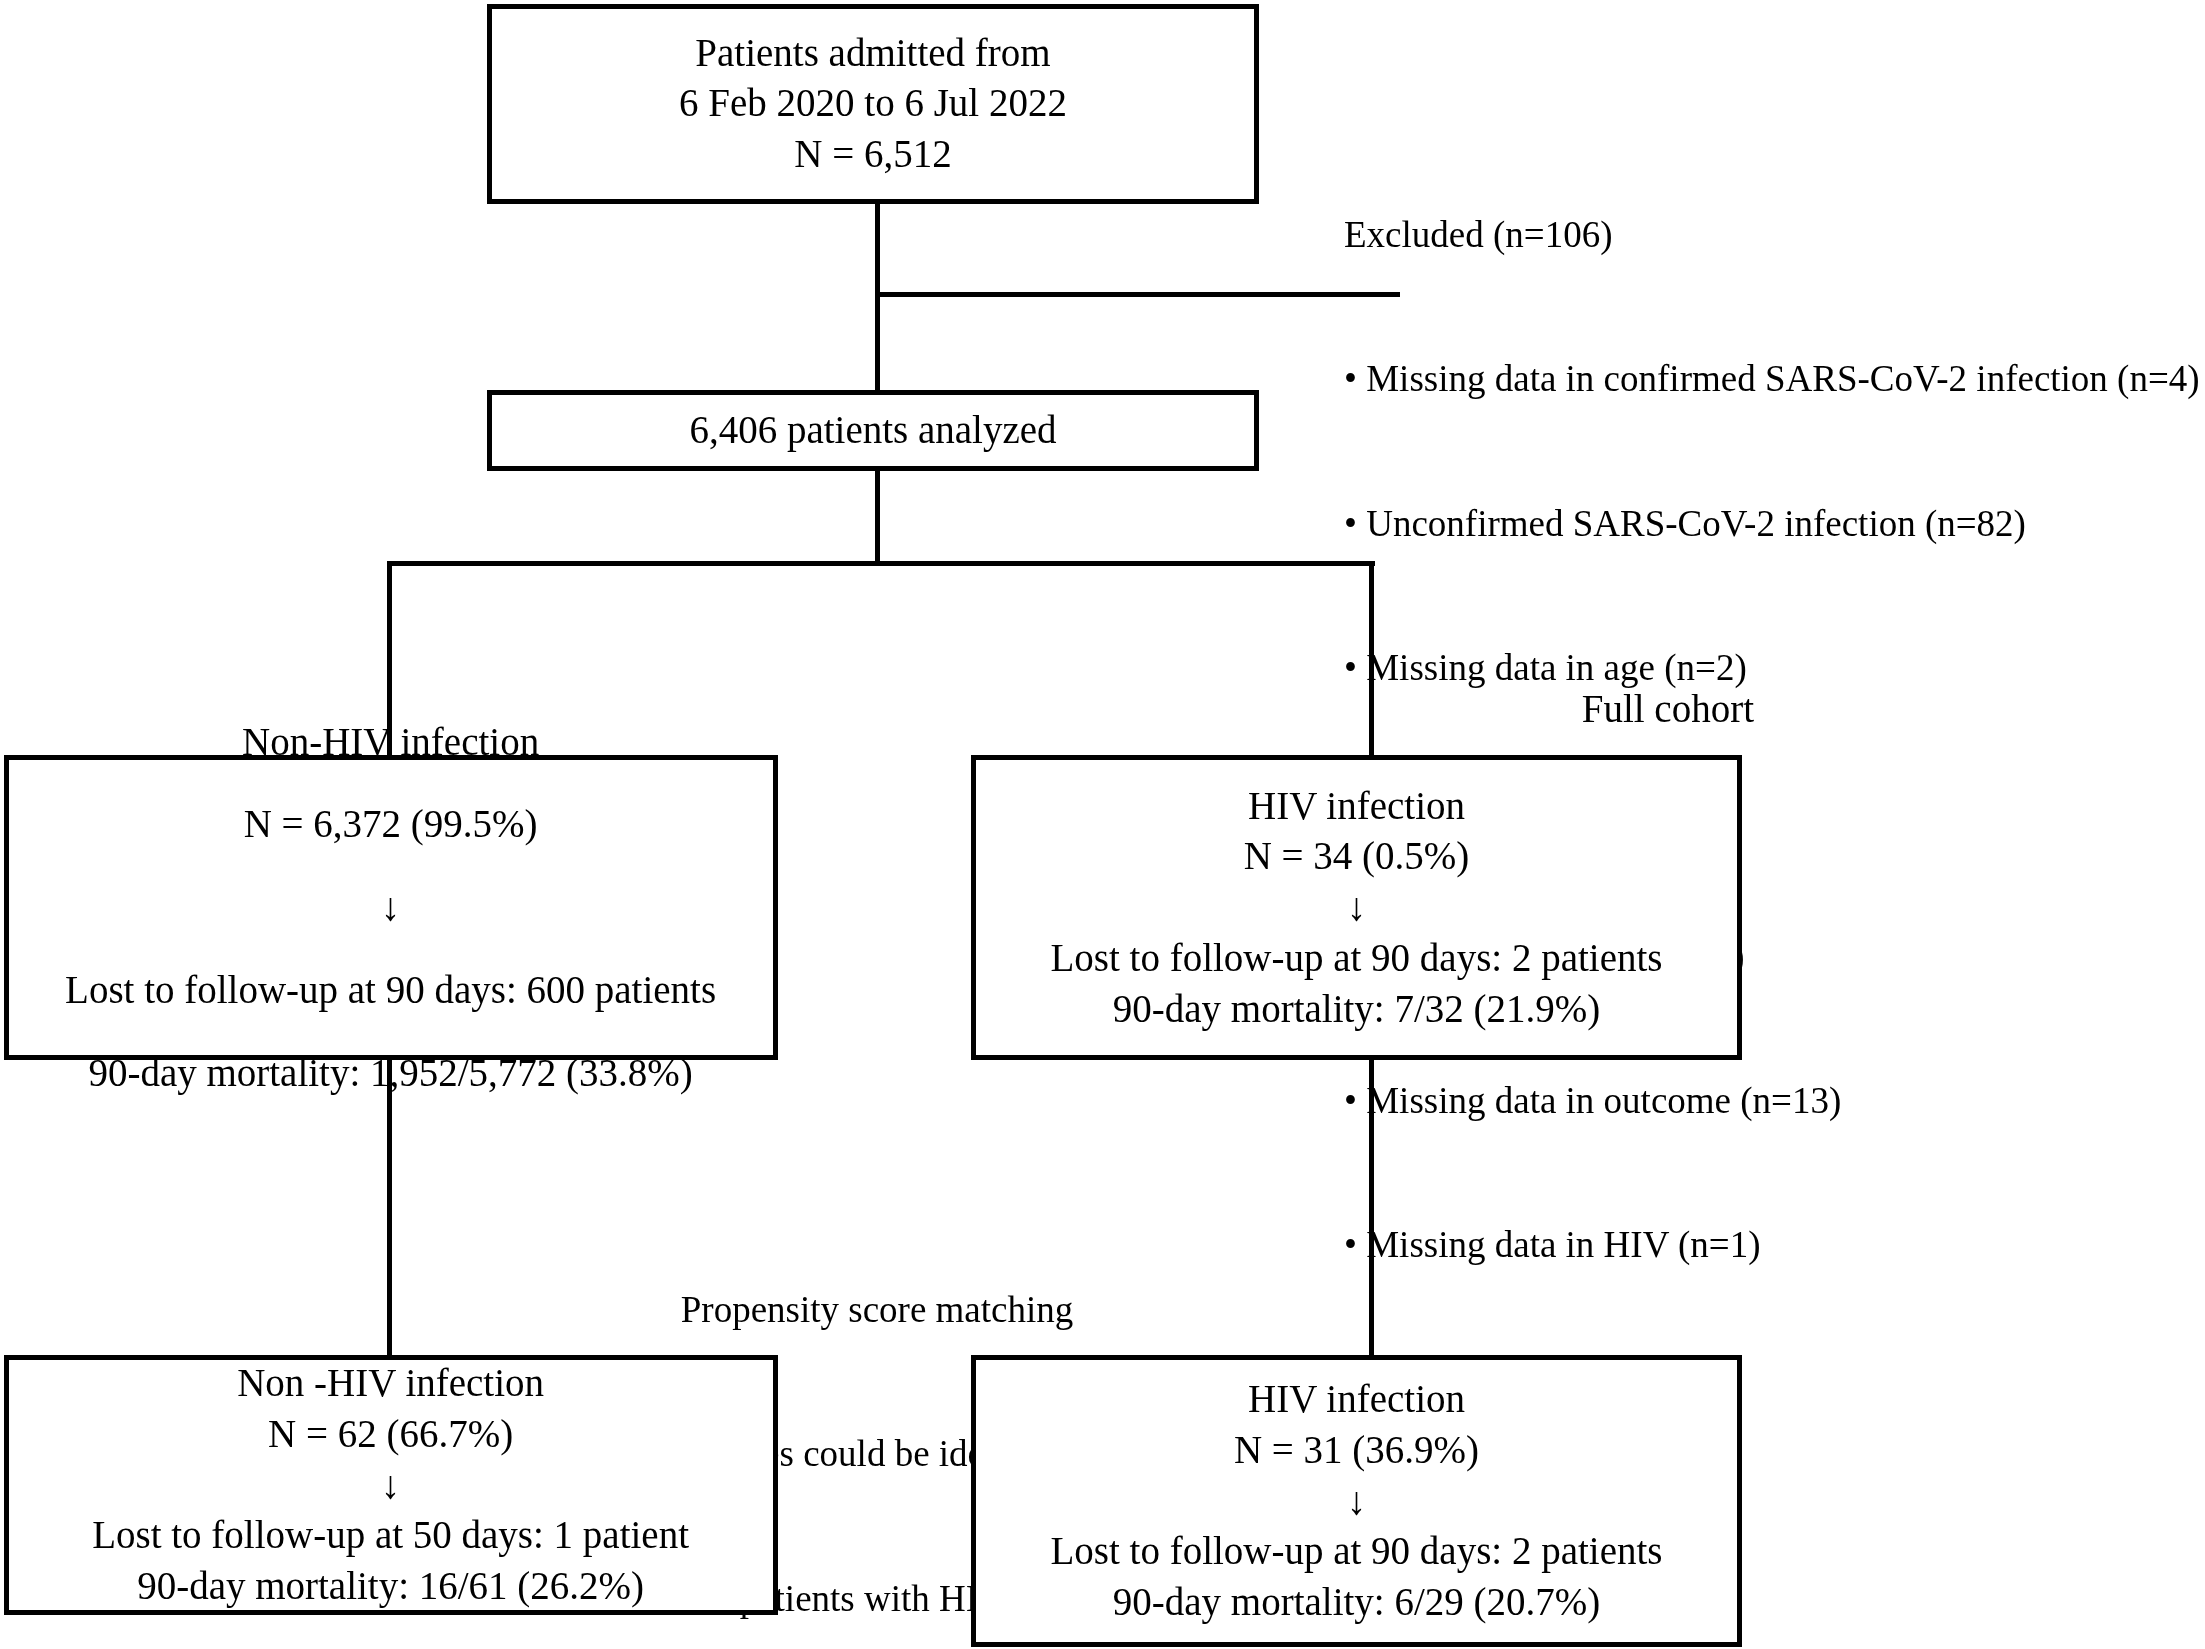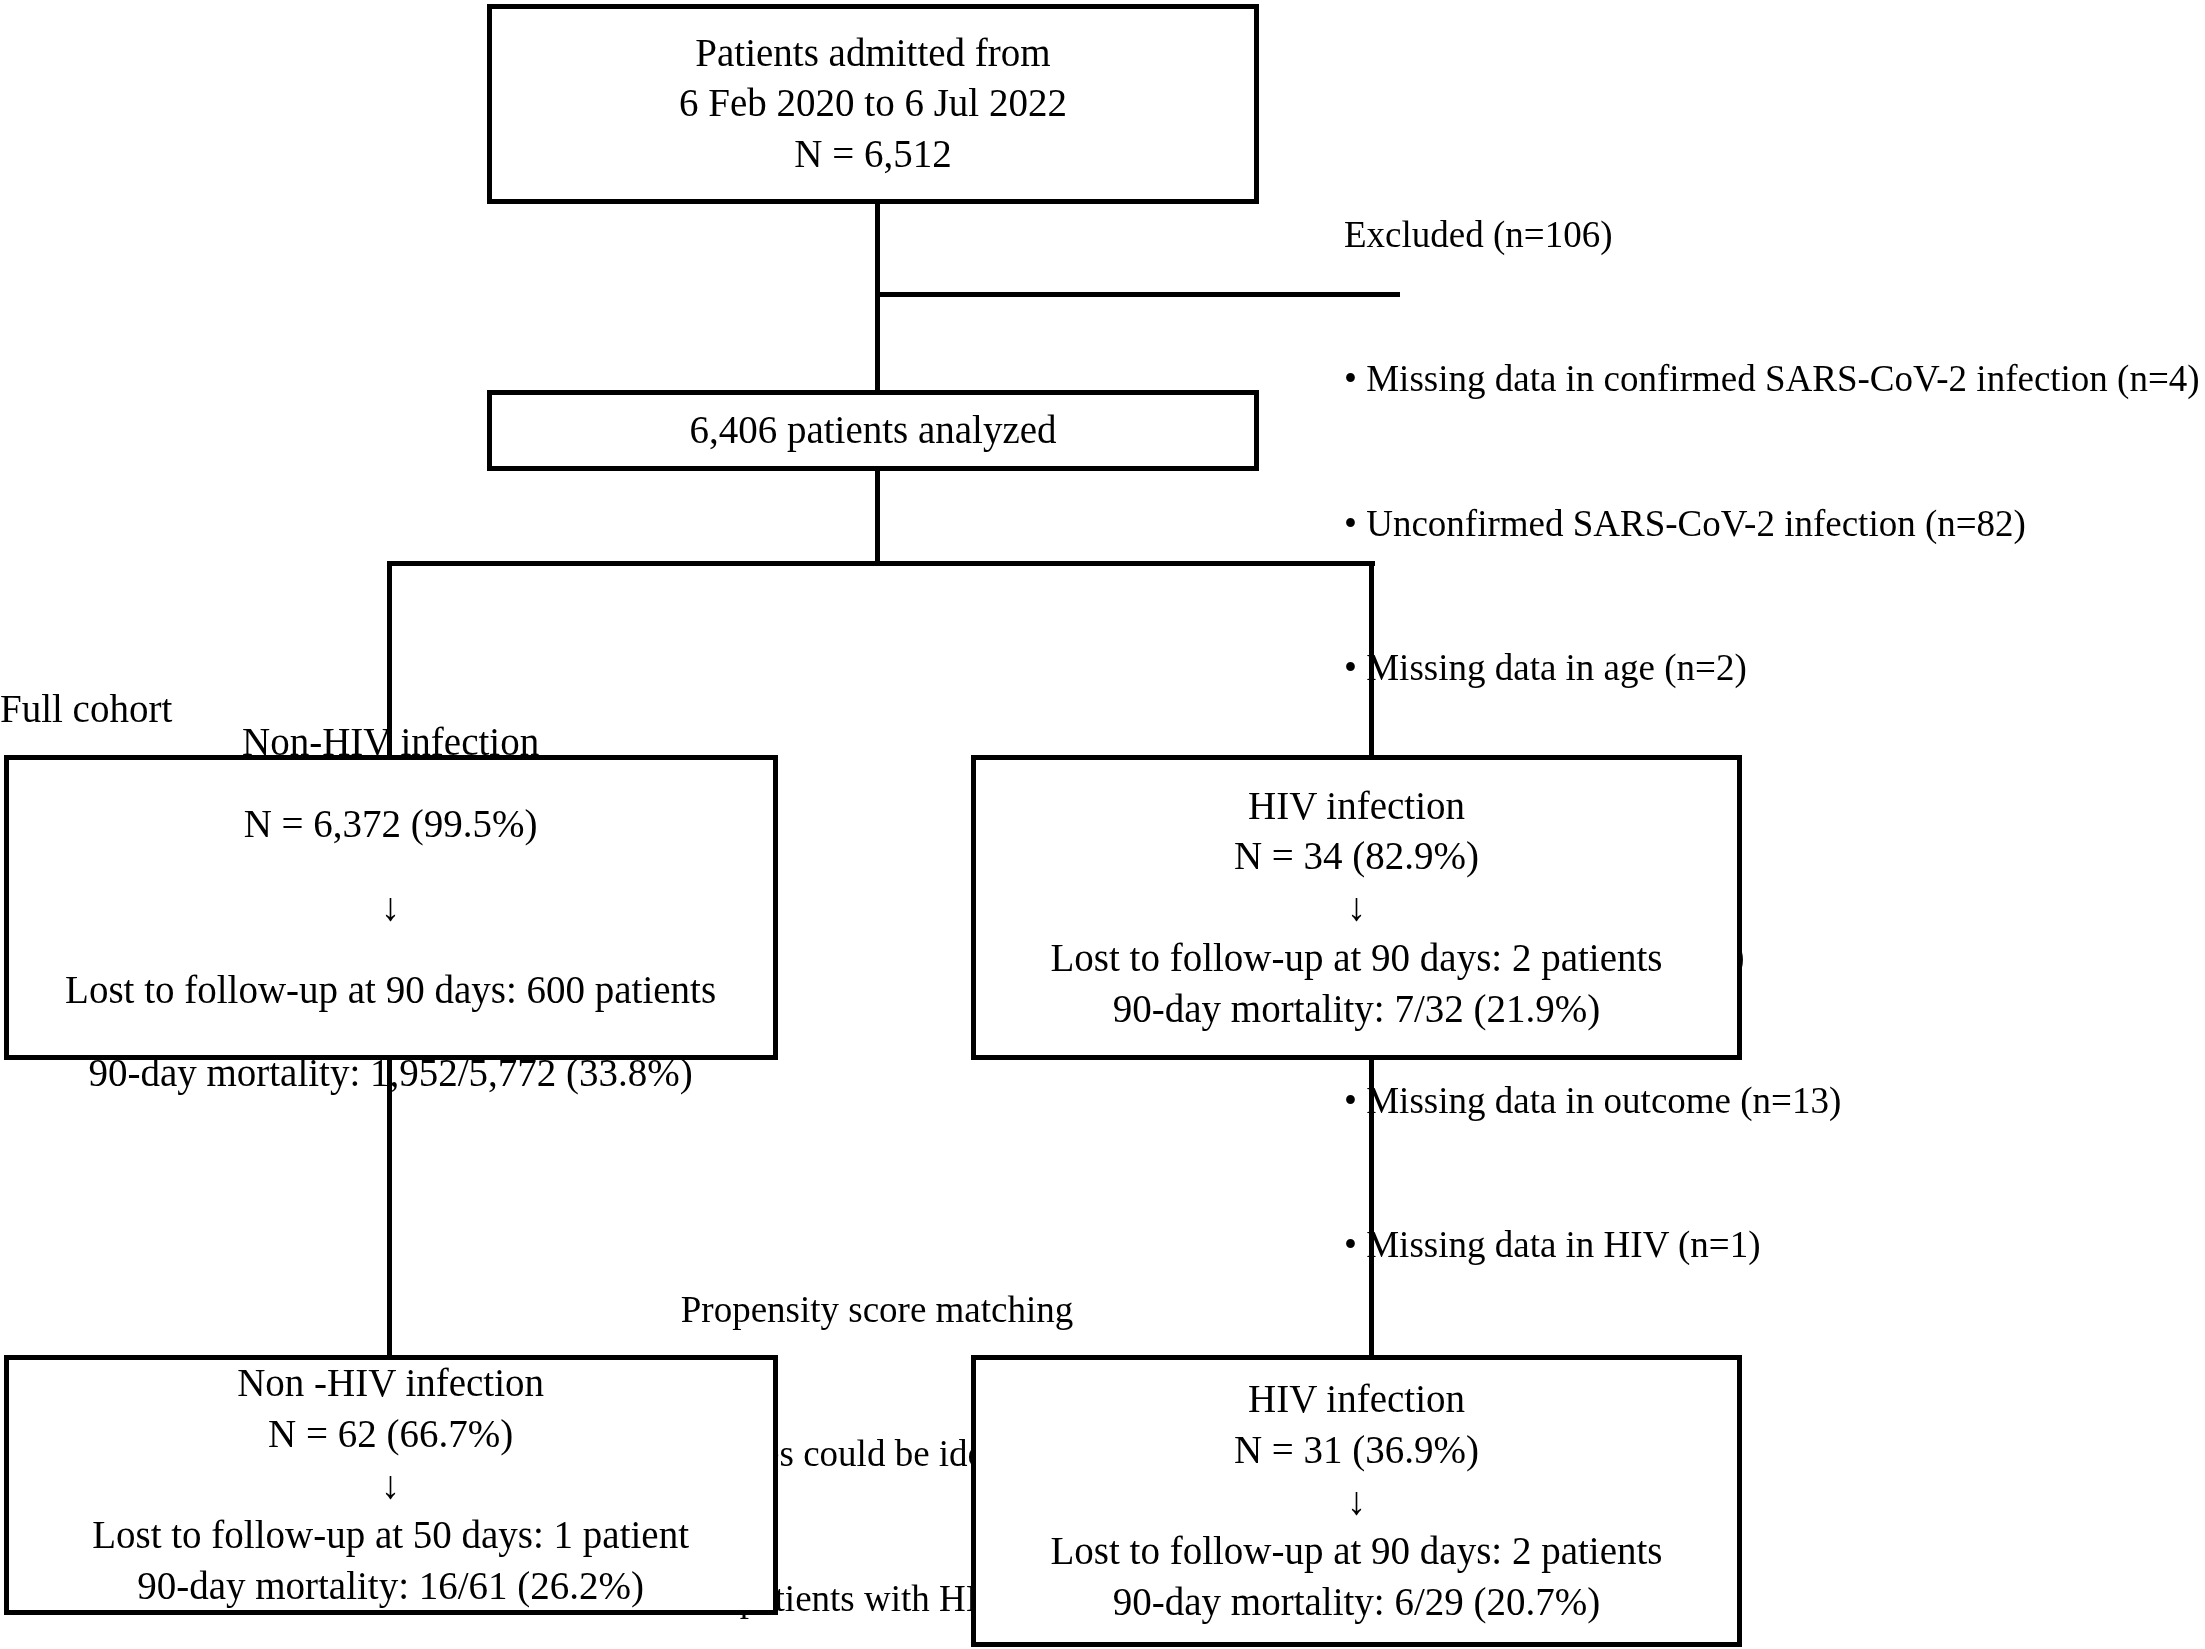--- a/index.html
+++ b/index.html
@@ -73,21 +73,21 @@
     top: 115px;
     font-size: 37px;
   }
   #excluded-block .hdr { display: block; }
   #excluded-block .bullet { display: block; }
 
   #label-full-cohort {
     left: 0px;
     top: 684px;
     width: 1754px;
-    text-align: left;
+    text-align: right;
     font-size: 39px;
   }
 
   #label-psm {
     left: 0px;
     top: 1190px;
     width: 1754px;
     text-align: center;
     font-size: 37px;
   }
@@ -144,21 +144,21 @@
   <div class="box" id="box-full-nonhiv">
     <span class="ln">Non-HIV infection</span>
     <span class="ln">N = 6,372 (99.5%)</span>
     <span class="arrow-glyph">↓</span>
     <span class="ln">Lost to follow-up at 90 days: 600 patients</span>
     <span class="ln">90-day mortality: 1,952/5,772 (33.8%)</span>
   </div>
 
   <div class="box" id="box-full-hiv">
     <span class="ln">HIV infection</span>
-    <span class="ln">N = 34 (82.9%)</span>
+    <span class="ln">N = 34 (0.5%)</span>
     <span class="arrow-glyph">↓</span>
     <span class="ln">Lost to follow-up at 90 days: 2 patients</span>
     <span class="ln">90-day mortality: 7/32 (21.9%)</span>
   </div>
 
   <div class="vline" id="conn-left-mid"></div>
   <div class="vline" id="conn-right-mid"></div>
 
   <div class="freetext" id="label-psm">
     <span>Propensity score matching</span>

